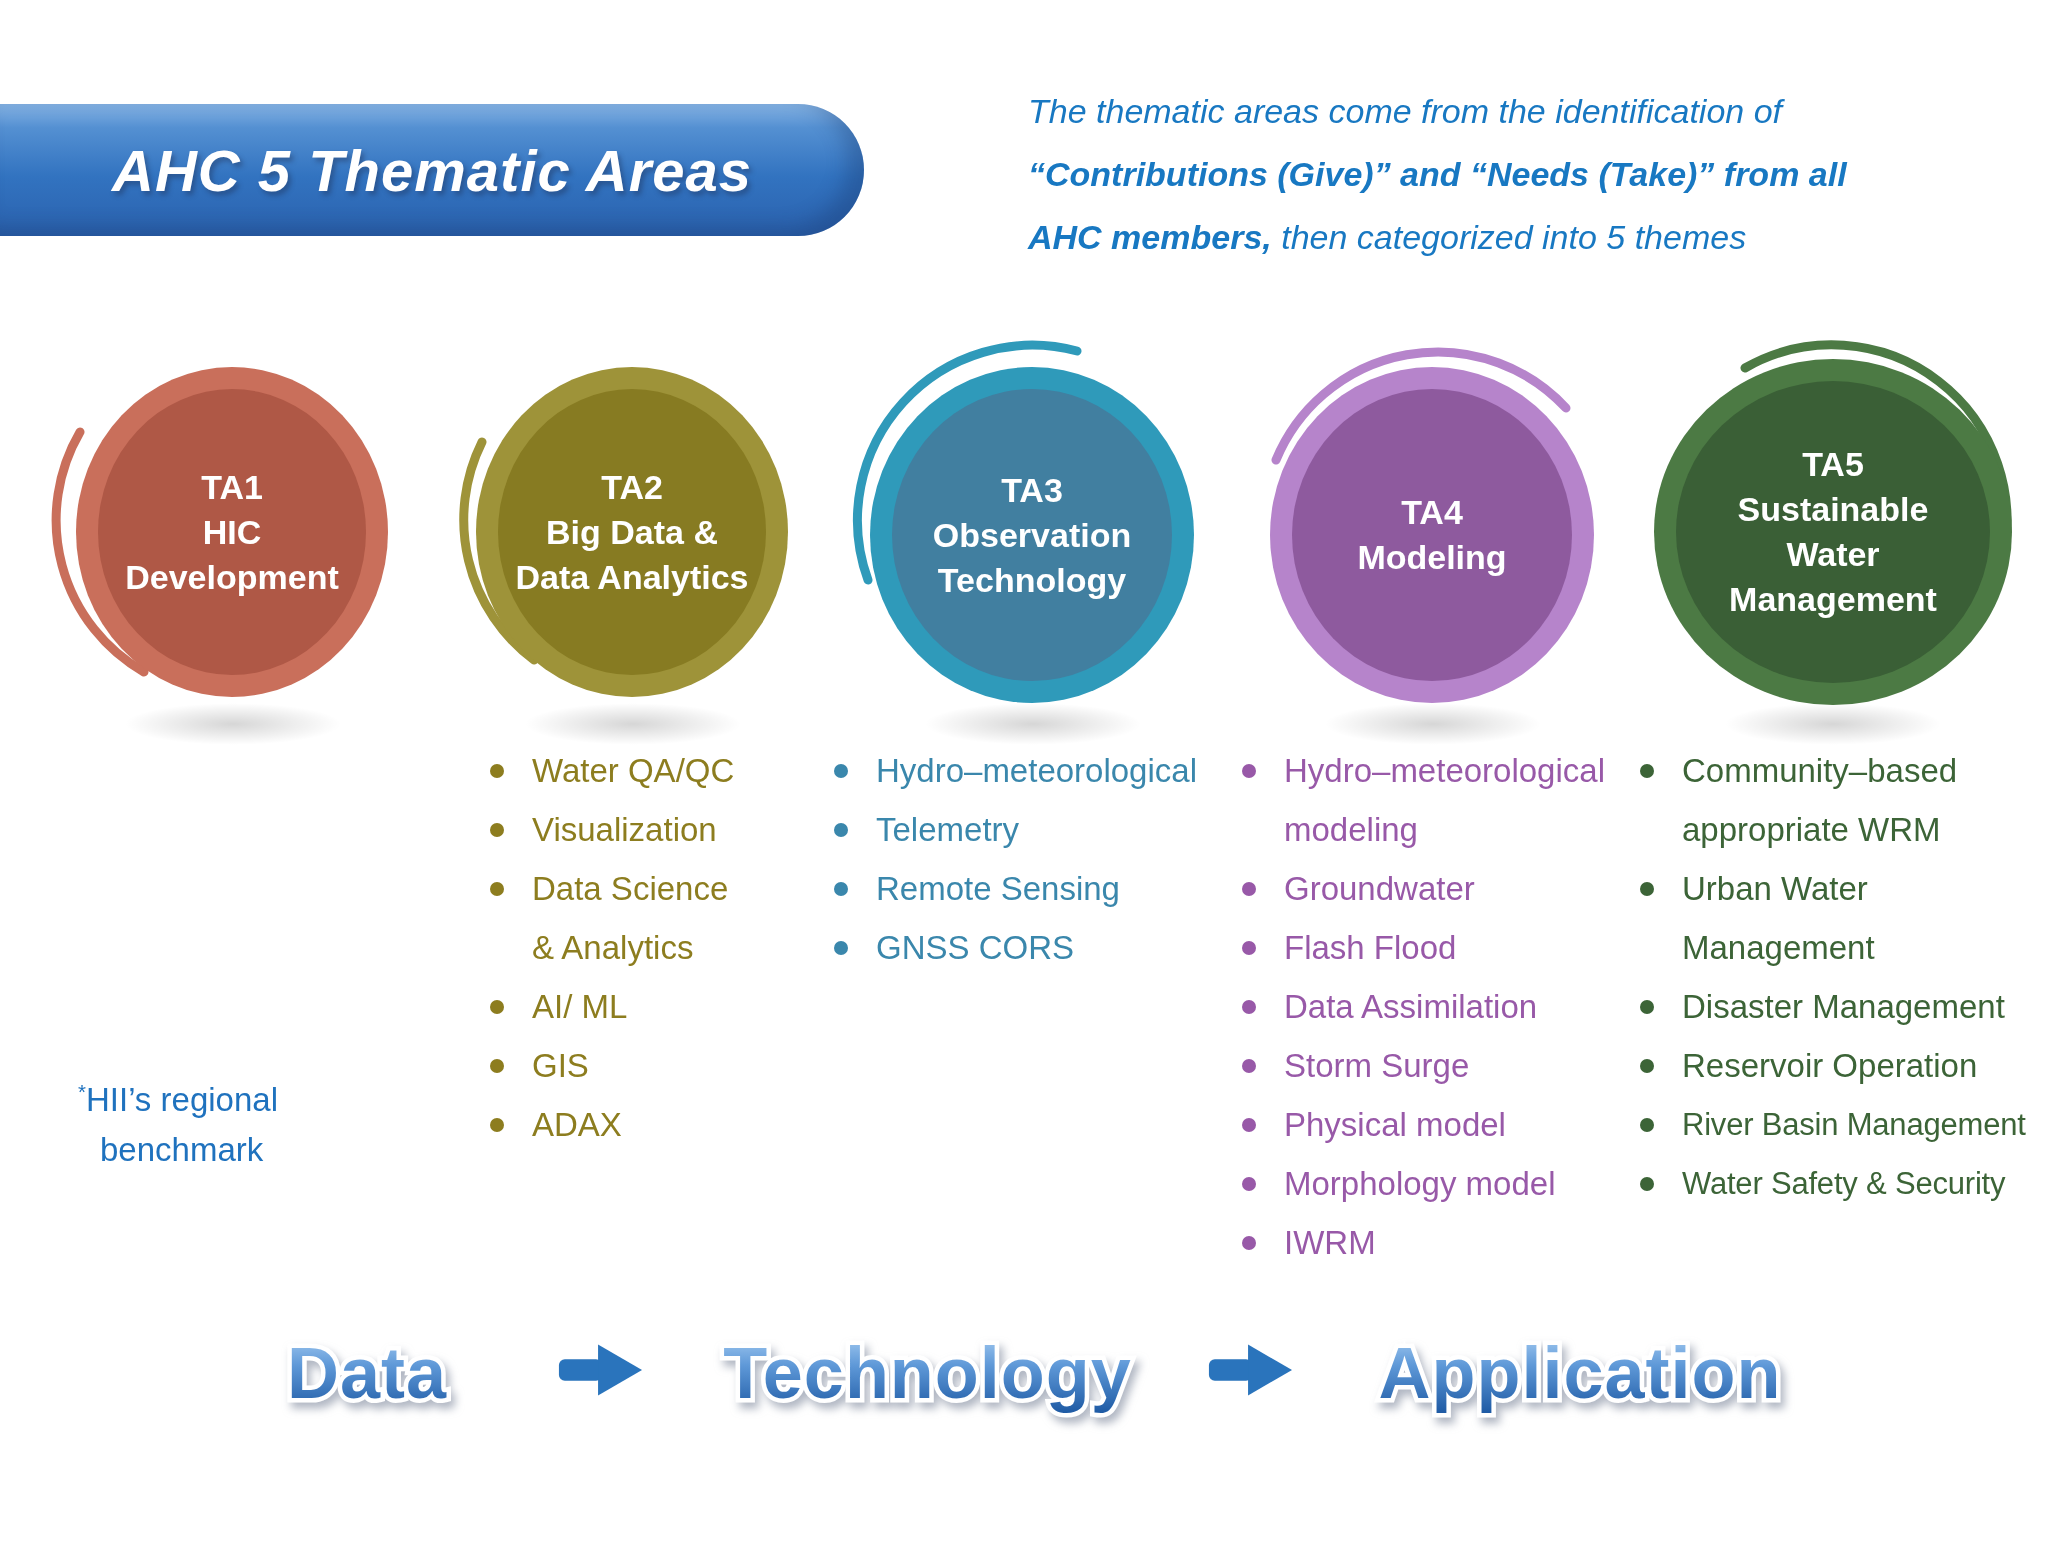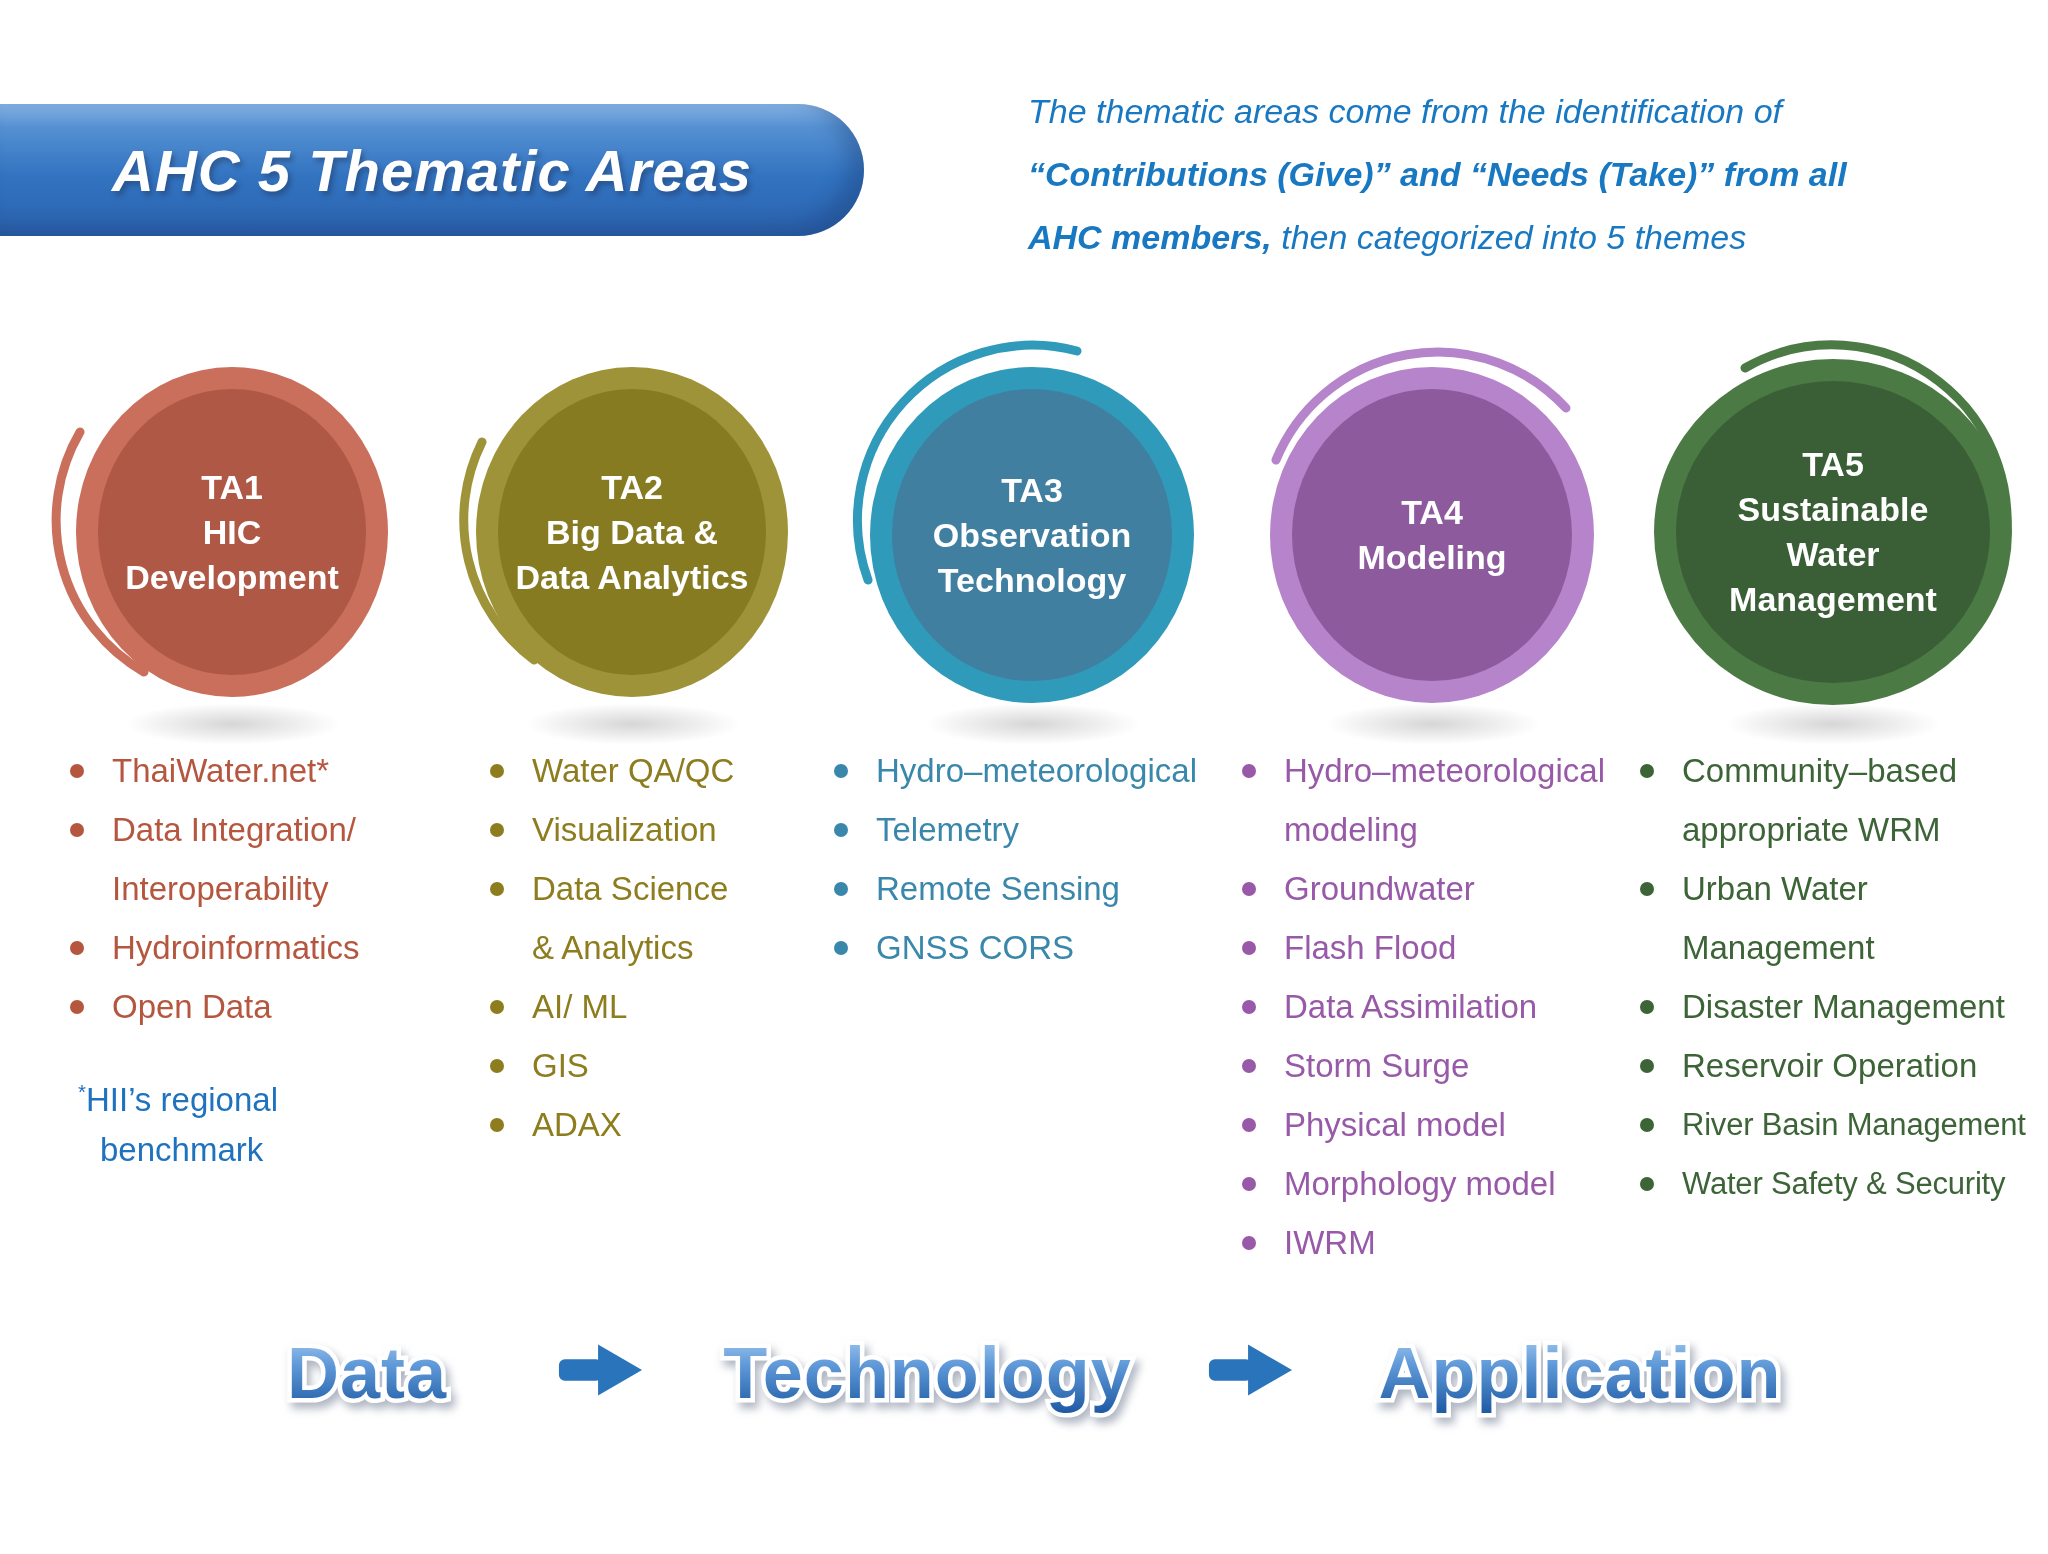--- a/index.html
+++ b/index.html
@@ -88,35 +88,20 @@
         </svg>
         <div class="bubble-shadow"></div>
         <div class="bubble" style="background:#C96F5B">
           <div class="bubble-inner" style="background:#AF5846"></div>
           <div class="bubble-title">
             <div class="tl">TA1</div>
             <div class="tl">HIC</div>
             <div class="tl">Development</div>
           </div>
         </div>
-        <ul class="ta-list" style="color:#B5563F">
-          <li>
-            <div class="ln">ThaiWater.net*</div>
-          </li>
-          <li>
-            <div class="ln">Data Integration/</div>
-            <div class="ln">Interoperability</div>
-          </li>
-          <li>
-            <div class="ln">Hydroinformatics</div>
-          </li>
-          <li>
-            <div class="ln">Open Data</div>
-          </li>
-        </ul>
         <div class="footnote" style="color:#1F72BE">
           <div><sup>*</sup><span>HII’s regional</span></div>
           <div style="padding-left:22px"><span>benchmark</span></div>
         </div>
       </div>
       <div class="ta-col col-2" style="left: 432px;">
         <svg class="arc" viewBox="0 0 400 400">
           <path d="M 50 122 A 175 175 0 0 0 102 340" fill="none" stroke="#9E9339" stroke-width="9" stroke-linecap="round"></path>
         </svg>
         <div class="bubble-shadow"></div>

